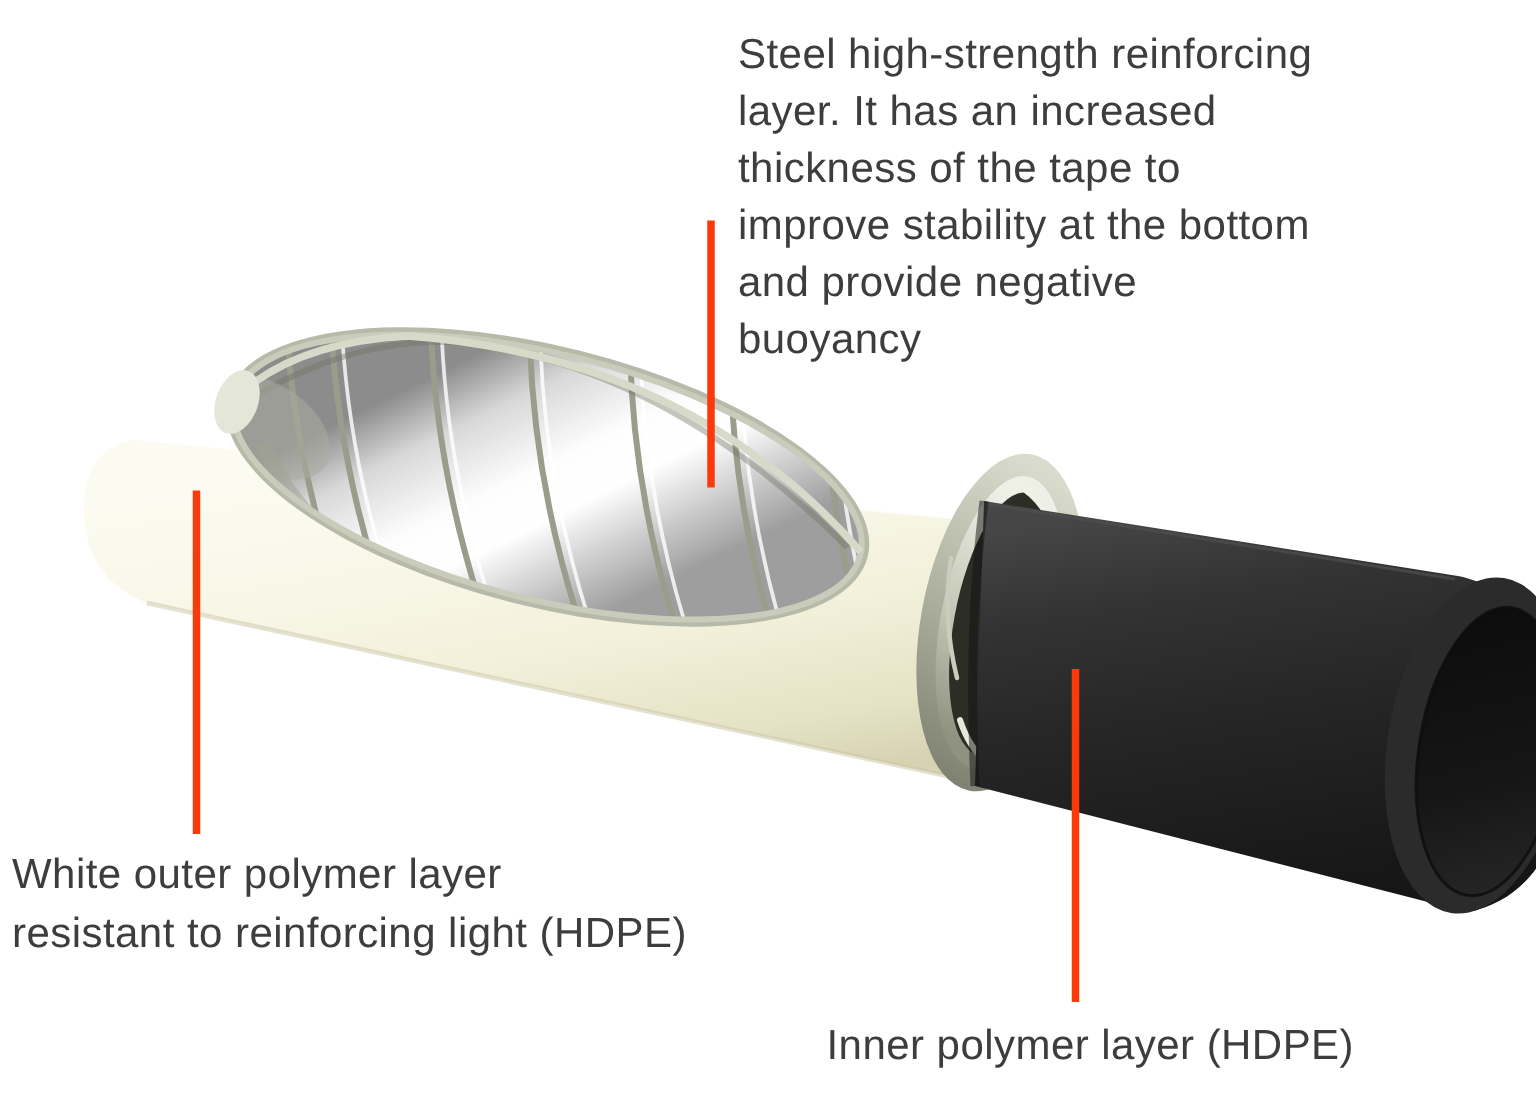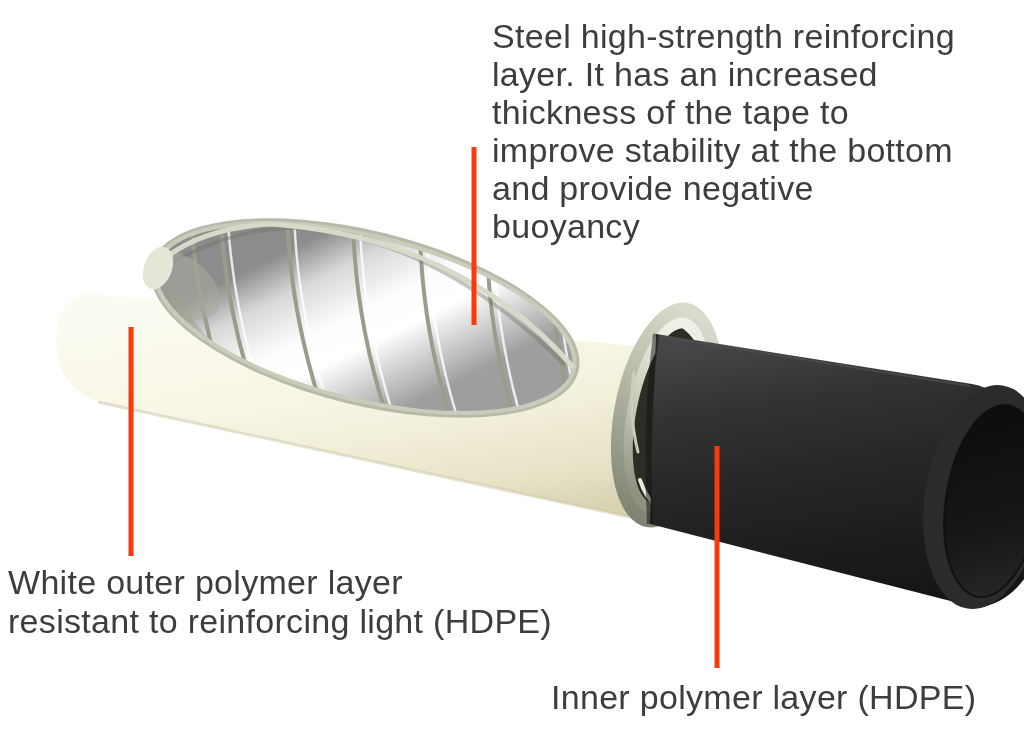--- a/index.html
+++ b/index.html
@@ -5,21 +5,21 @@
   html,body{margin:0;padding:0;}
   body{
     width:1024px;height:740px;position:relative;overflow:hidden;
     background:var(--page-background,#ffffff);
     font-family:"Liberation Sans",sans-serif;
   }
   #pipe-svg{position:absolute;left:0;top:0;width:1024px;height:740px;}
   .label{
     position:absolute;
     color:var(--text,#3c3e3d);
-    font-size:34px;
+    font-size:28px;
     line-height:38px;
     letter-spacing:0.3px;
     white-space:pre-line;
     z-index:2;
   }
   #label-steel{left:492px;top:17px;width:525px;}
   #label-outer{left:8px;top:563px;width:580px;line-height:39px;}
   #label-inner{left:551px;top:678px;width:460px;}
 </style>
 </head>

